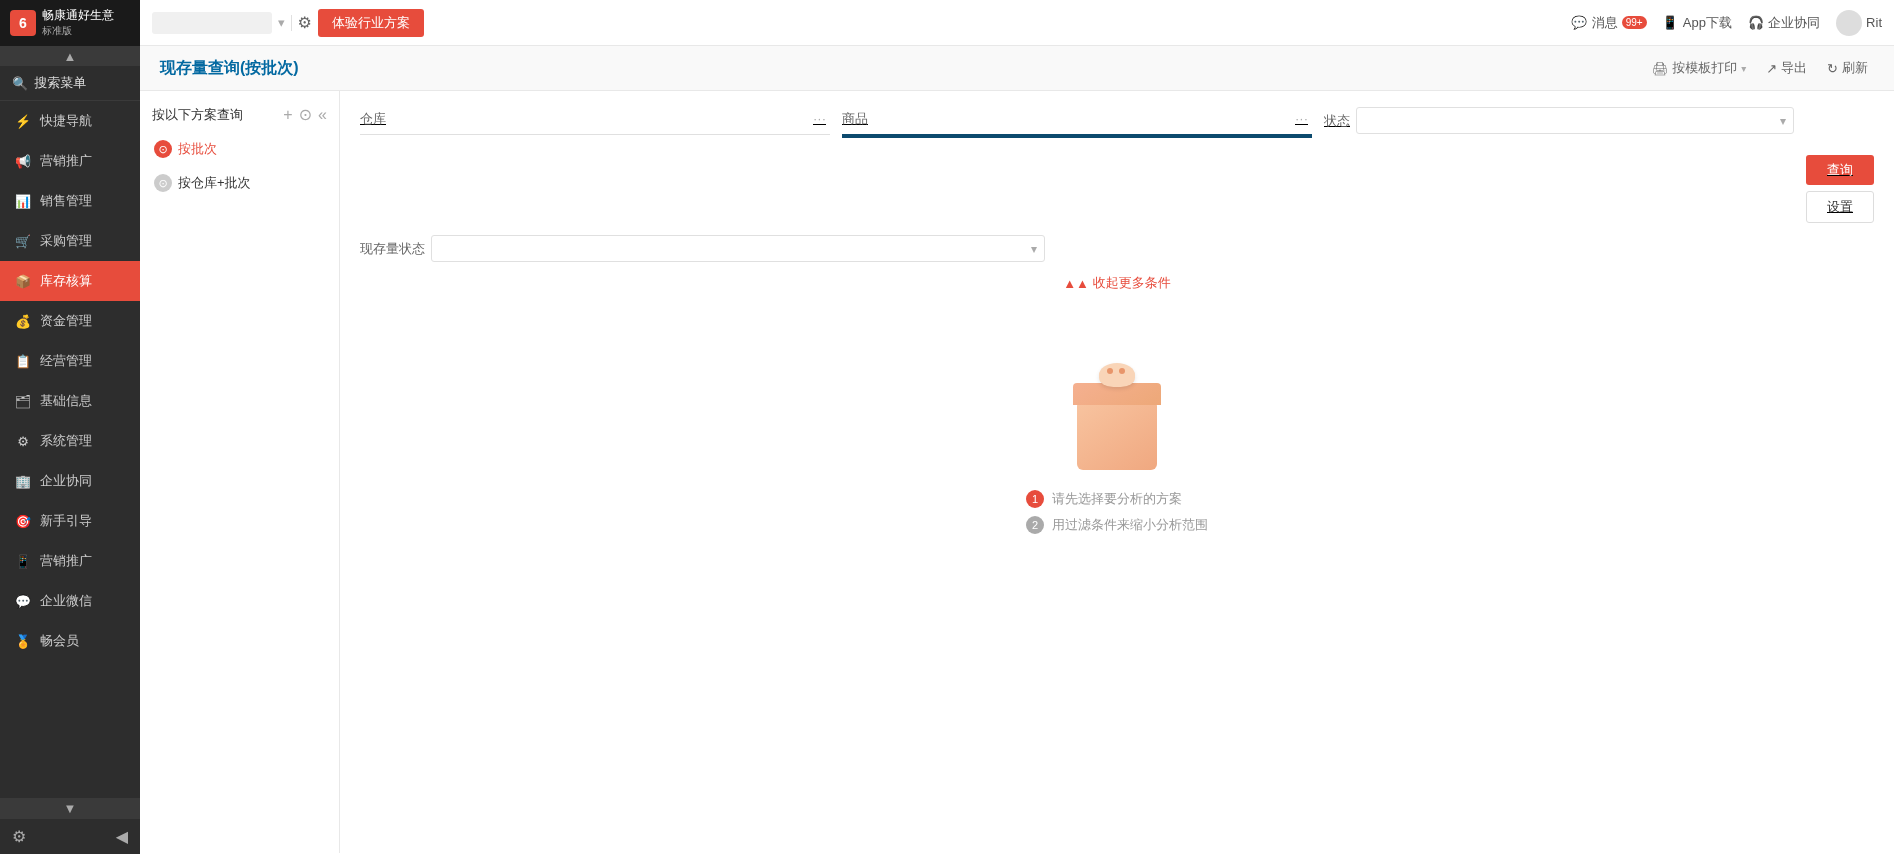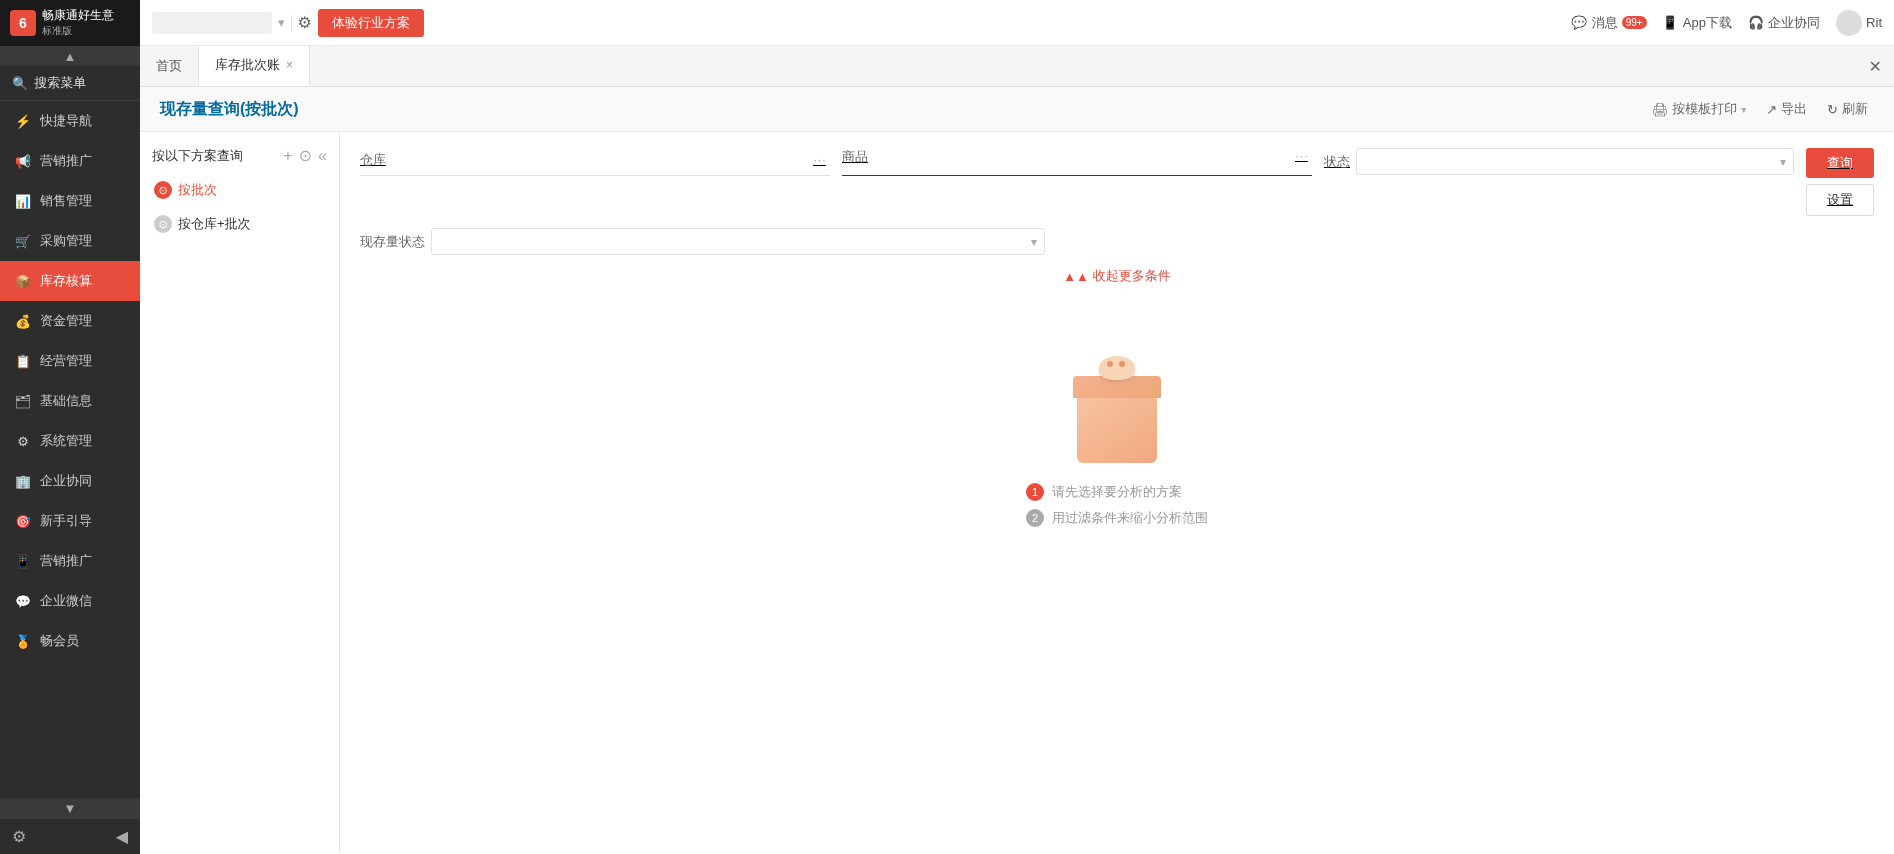--- a/index.html
+++ b/index.html
@@ -169,21 +169,21 @@
       color: #aaa; pointer-events: none; font-size: 12px;
     }
     .filter-range-input {
       flex: 1; border: none; border-bottom: 1px solid #e0e0e0;
       padding: 4px 6px; font-size: 13px; color: #333; outline: none; background: transparent;
     }
     .filter-range-sep { color: #999; }
 
     .query-btn {
       background: #e74c3c; color: #fff; border: none; border-radius: 3px;
-      padding: 6px 20px; font-size: 13px; cursor: pointer;
+      padding: 6px 20px; font-size: 13px; cursor: pointer; margin-top: 48px;
     }
     .set-btn {
       background: #fff; color: #333; border: 1px solid #ddd; border-radius: 3px;
       padding: 6px 20px; font-size: 13px; cursor: pointer;
     }
 
     .collapse-row {
       display: flex; justify-content: center; align-items: center;
       padding: 4px 0 8px;
       color: #e74c3c; cursor: pointer; font-size: 13px; gap: 4px;
@@ -327,30 +327,20 @@
         <span>🎧</span>
         <span>企业协同</span>
       </div>
       <div class="topbar-item">
         <div class="avatar"></div>
         <span>Rit</span>
       </div>
     </div>
   </div>
 
-  <div class="tabs-bar">
-    <div class="tab">
-      <span>首页</span>
-    </div>
-    <div class="tab active">
-      <span>库存批次账</span>
-      <span class="tab-close">×</span>
-    </div>
-    <div class="tabs-bar-close">✕</div>
-  </div>
 
   <div class="page-content">
 
     <div class="page-header">
       <div class="page-title">现存量查询(按批次)</div>
       <div class="page-header-actions">
         <div class="header-action-btn">
           <span>🖨</span>
           <span>按模板打印</span>
           <span style="font-size:10px;color:#aaa;">▾</span>
@@ -390,21 +380,21 @@
       <div class="right-panel">
 
         <div class="filter-area">
 
           <div style="display:flex; gap:12px; margin-bottom:12px; align-items:flex-start;text-decoration:underline;">
             <div style="flex:1; display:flex; align-items:center; gap:6px; border-bottom:1px solid #e0e0e0; padding-bottom:4px;">
               <span style="color:#666; font-size:13px; white-space:nowrap;">仓库</span>
               <input class="filter-input" type="text" style="border: none; flex: 1 1 0%; outline: none;">
               <span class="filter-dots">···</span>
             </div>
-            <div style="flex:1; display:flex; gap:18px; border-bottom:1px solid #0c4a6e; padding-bottom:4px;">
+            <div style="flex:1; display:flex; align-items:center; gap:18px; border-bottom:4px solid #0c4a6e; padding-bottom:4px;">
               <span style="color:#666; font-size:13px; white-space:nowrap;">商品</span>
               <input class="filter-input" type="text" style="border: none; flex: 1 1 0%; outline: none;">
               <span class="filter-dots">···</span>
             </div>
             <div style="flex:1; display:flex; align-items:center; gap:6px;">
               <span style="color:#666; font-size:13px; white-space:nowrap;">状态</span>
               <div class="filter-select-wrapper">
                 <select class="filter-select">
                   <option></option>
                 </select>

